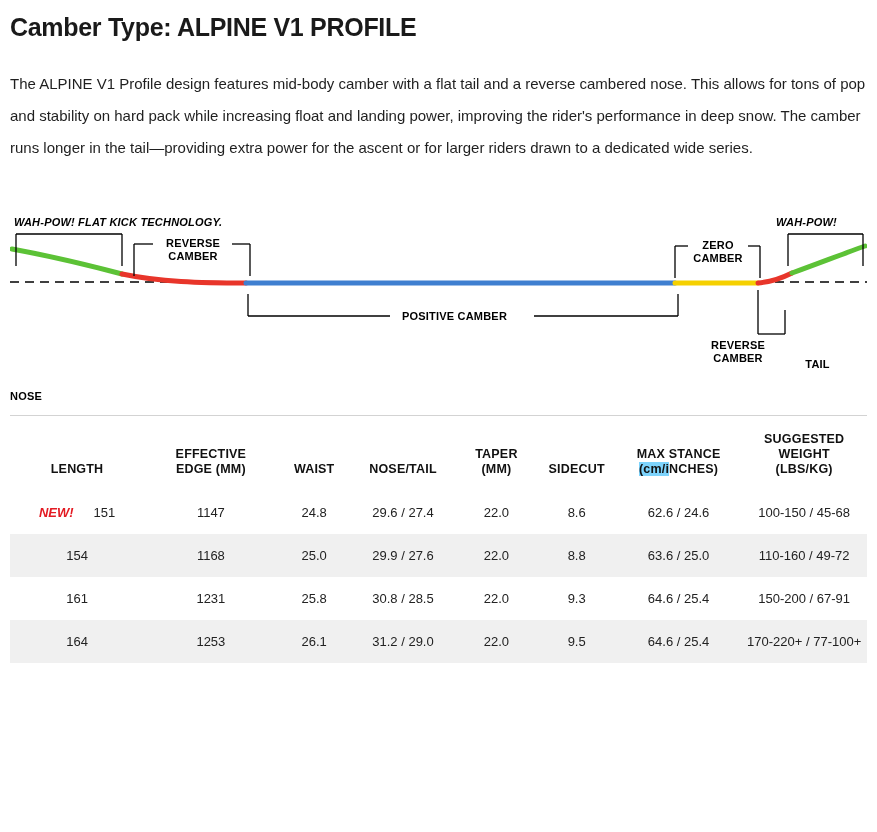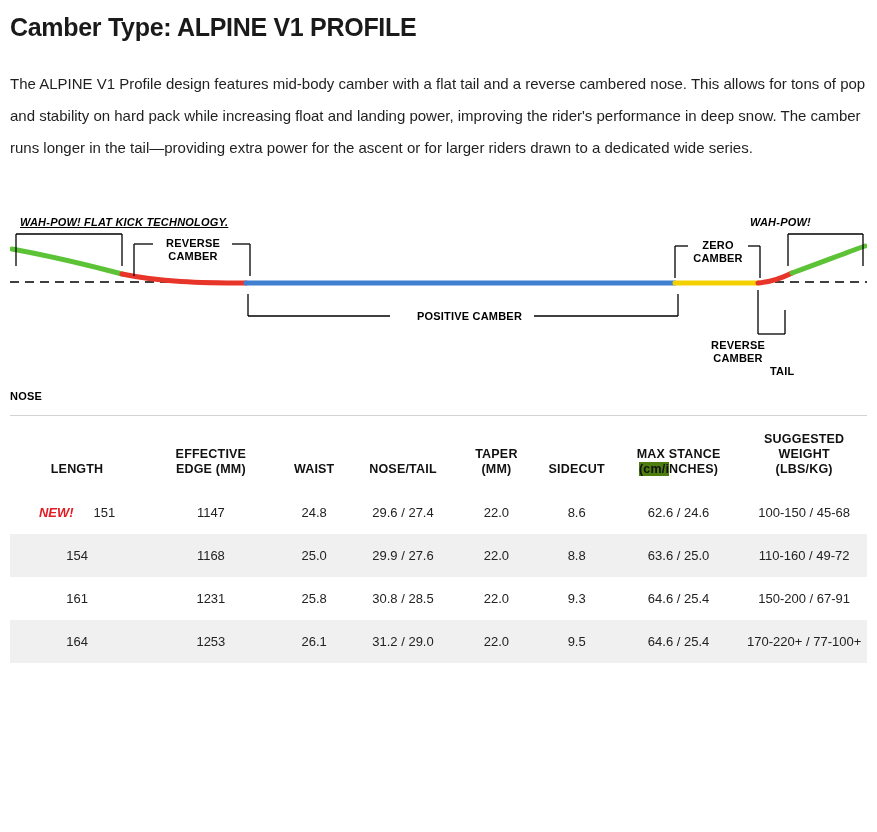--- a/index.html
+++ b/index.html
@@ -45,21 +45,21 @@
     position: absolute;
     font-size: 11px;
     font-weight: bold;
     letter-spacing: 0.2px;
     line-height: 13px;
     text-align: center;
     color: #000;
   }
   .lbl.italic { font-style: italic; }
   .lbl.left { text-align: left; }
-  .lbl.right { text-align: left; }
+  .lbl.right { text-align: center; }
 
   
   .divider {
     border: 0;
     border-top: 1px solid #d3d3d3;
     margin: 44px 0 0 0;
     width: 857px;
   }
 
   h2.section {
@@ -103,21 +103,21 @@
     margin-right: 20px;
   }
   .col-length { width: 140px; }
   .col-edge { width: 140px; }
   .col-waist { width: 76px; }
   .col-nosetail { width: 108px; }
   .col-taper { width: 86px; }
   .col-sidecut { width: 80px; }
   .col-stance { width: 130px; }
   .col-weight { width: 130px; }
-  .hl { background: #4d7c0f; }
+  .hl { background: #7dd3fc; }
 </style>
 </head>
 <body>
 
 <div class="page">
 
   <h1 class="title">Camber Type: ALPINE V1 PROFILE</h1>
 
   <p class="desc">The ALPINE V1 Profile design features mid-body camber with a flat tail and a reverse cambered nose. This allows for tons of pop and stability on hard pack while increasing float and landing power, improving the rider's performance in deep snow. The camber runs longer in the tail—providing extra power for the ascent or for larger riders drawn to a dedicated wide series.</p>
 
@@ -171,42 +171,42 @@
         <line x1="668" y1="108" x2="668" y2="130"></line>
       </g>
 
       <g stroke="#000" stroke-width="1.3" fill="none">
         <line x1="748" y1="104" x2="748" y2="148"></line>
         <line x1="748" y1="148" x2="775" y2="148"></line>
         <line x1="775" y1="124" x2="775" y2="148"></line>
       </g>
     </svg>
 
-    <div class="lbl left italic" style="left:10px; top:30px;text-decoration:underline;">WAH-POW! FLAT KICK TECHNOLOGY.</div>
+    <div class="lbl left italic" style="left:4px; top:30px;">WAH-POW! FLAT KICK TECHNOLOGY.</div>
     <div class="lbl right italic" style="left:740px; top:30px; width:113px;">WAH-POW!</div>
 
     <div class="lbl" style="left:143px; top:51px; width:80px;">
       <span>REVERSE</span><br>
       <span>CAMBER</span>
     </div>
 
     <div class="lbl" style="left:676px; top:53px; width:64px;">
       <span>ZERO</span><br>
       <span>CAMBER</span>
     </div>
 
-    <div class="lbl" style="left:387px; top:124px; width:145px;">POSITIVE CAMBER</div>
+    <div class="lbl" style="left:372px; top:124px; width:145px;">POSITIVE CAMBER</div>
 
     <div class="lbl" style="left:680px; top:153px; width:96px;">
       <span>REVERSE</span><br>
       <span>CAMBER</span>
     </div>
 
     <div class="lbl left" style="left:0px; top:172px;margin-top:32px;">NOSE</div>
-    <div class="lbl right" style="left:760px; top:179px; width:95px;">TAIL</div>
+    <div class="lbl right" style="left:760px; top:172px; width:95px;">TAIL</div>
   </div>
 
   <hr class="divider">
 
 
   <table class="specs">
     <thead>
       <tr>
         <th class="col-length">LENGTH</th>
         <th class="col-edge">

